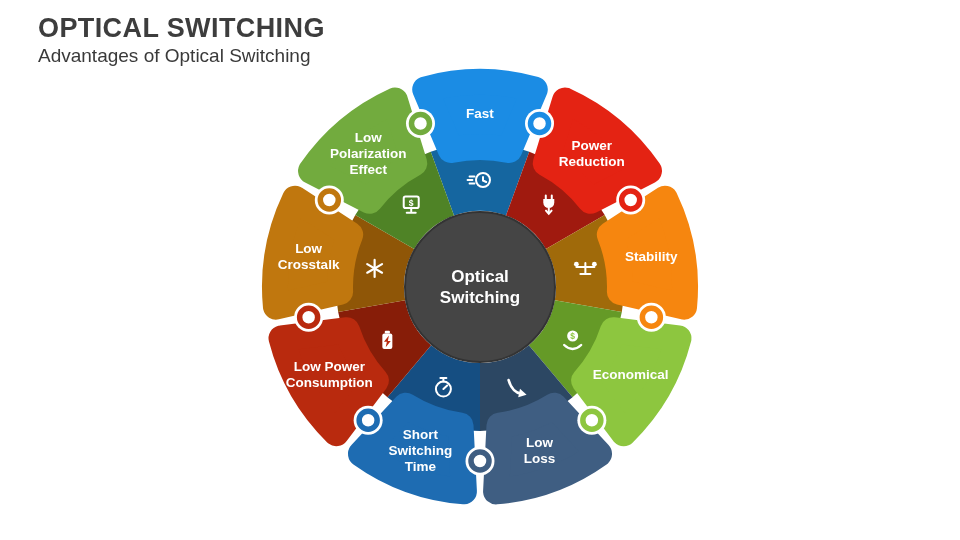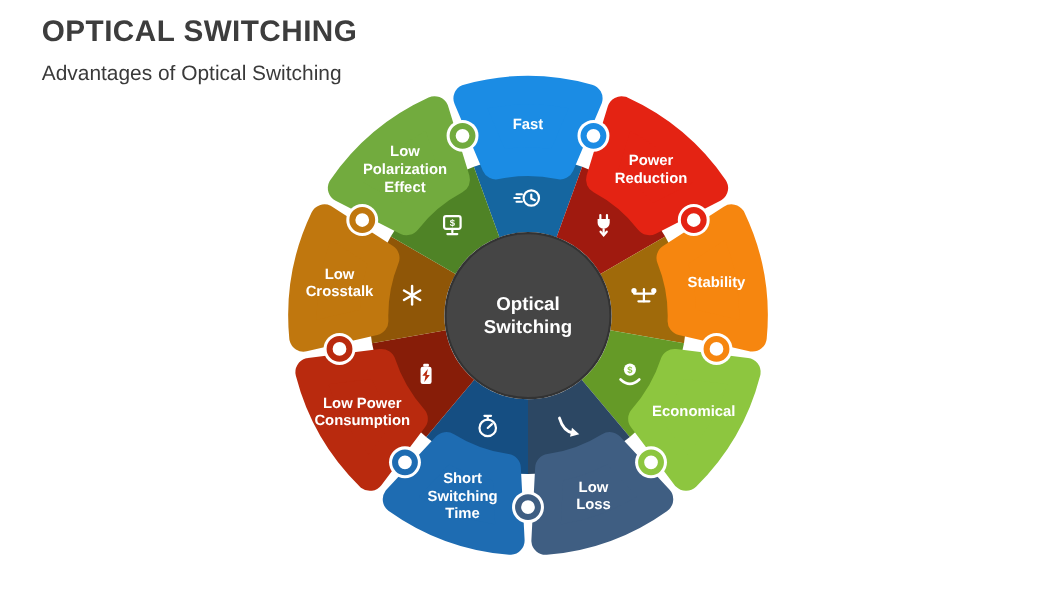--- a/index.html
+++ b/index.html
@@ -7,21 +7,21 @@
     width:960px;height:540px;background:#ffffff;
     font-family:"Liberation Sans",sans-serif;
     position:relative;overflow:hidden;
   }
   .header{position:absolute;left:38px;top:14px;z-index:2;}
   .header h1{
     font-size:27px;line-height:1.1;color:#3d3d3d;margin:0;
     font-weight:bold;letter-spacing:0.4px;
   }
   .header p{
-    font-size:19px;color:#3a3a3a;margin:13px 0 0 0;font-weight:normal;
+    font-size:19px;color:#3a3a3a;margin:1px 0 0 0;font-weight:normal;
   }
   #diagram{position:absolute;left:0;top:0;}
 </style>
 </head>
 <body>
 
 <div class="header">
   <h1>OPTICAL SWITCHING</h1>
   <p>Advantages of Optical Switching</p>
 </div>

